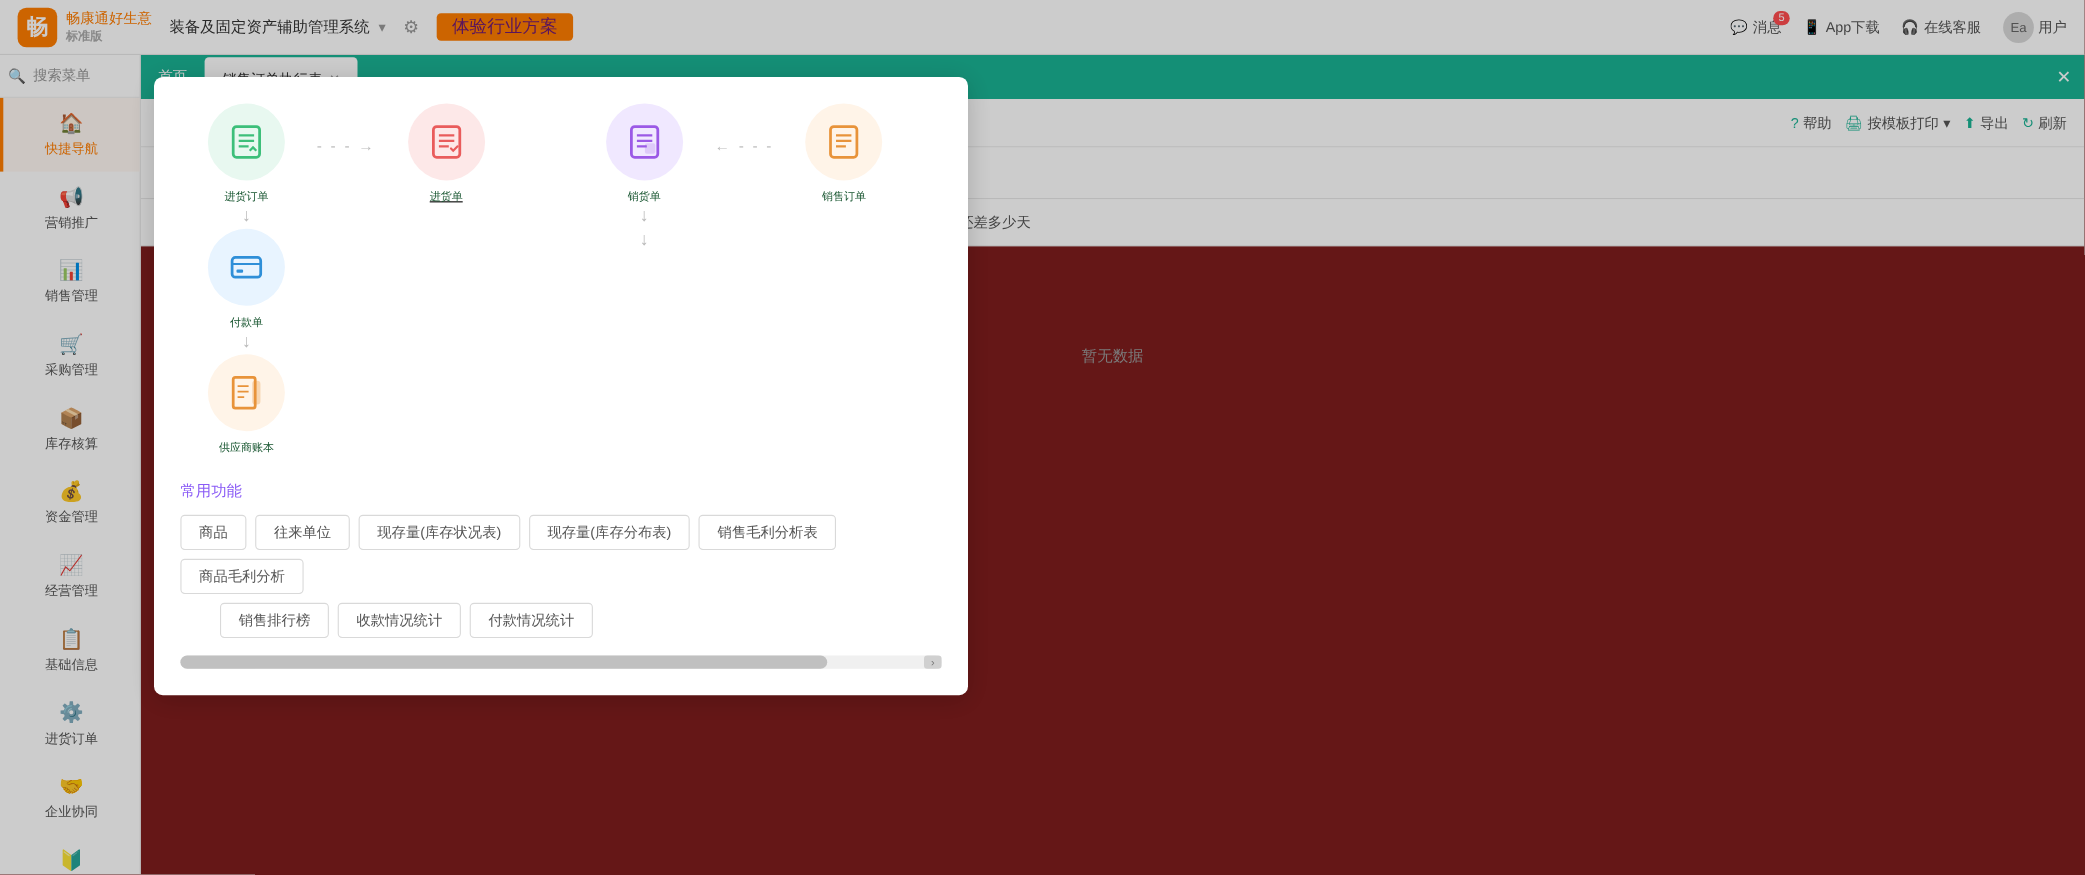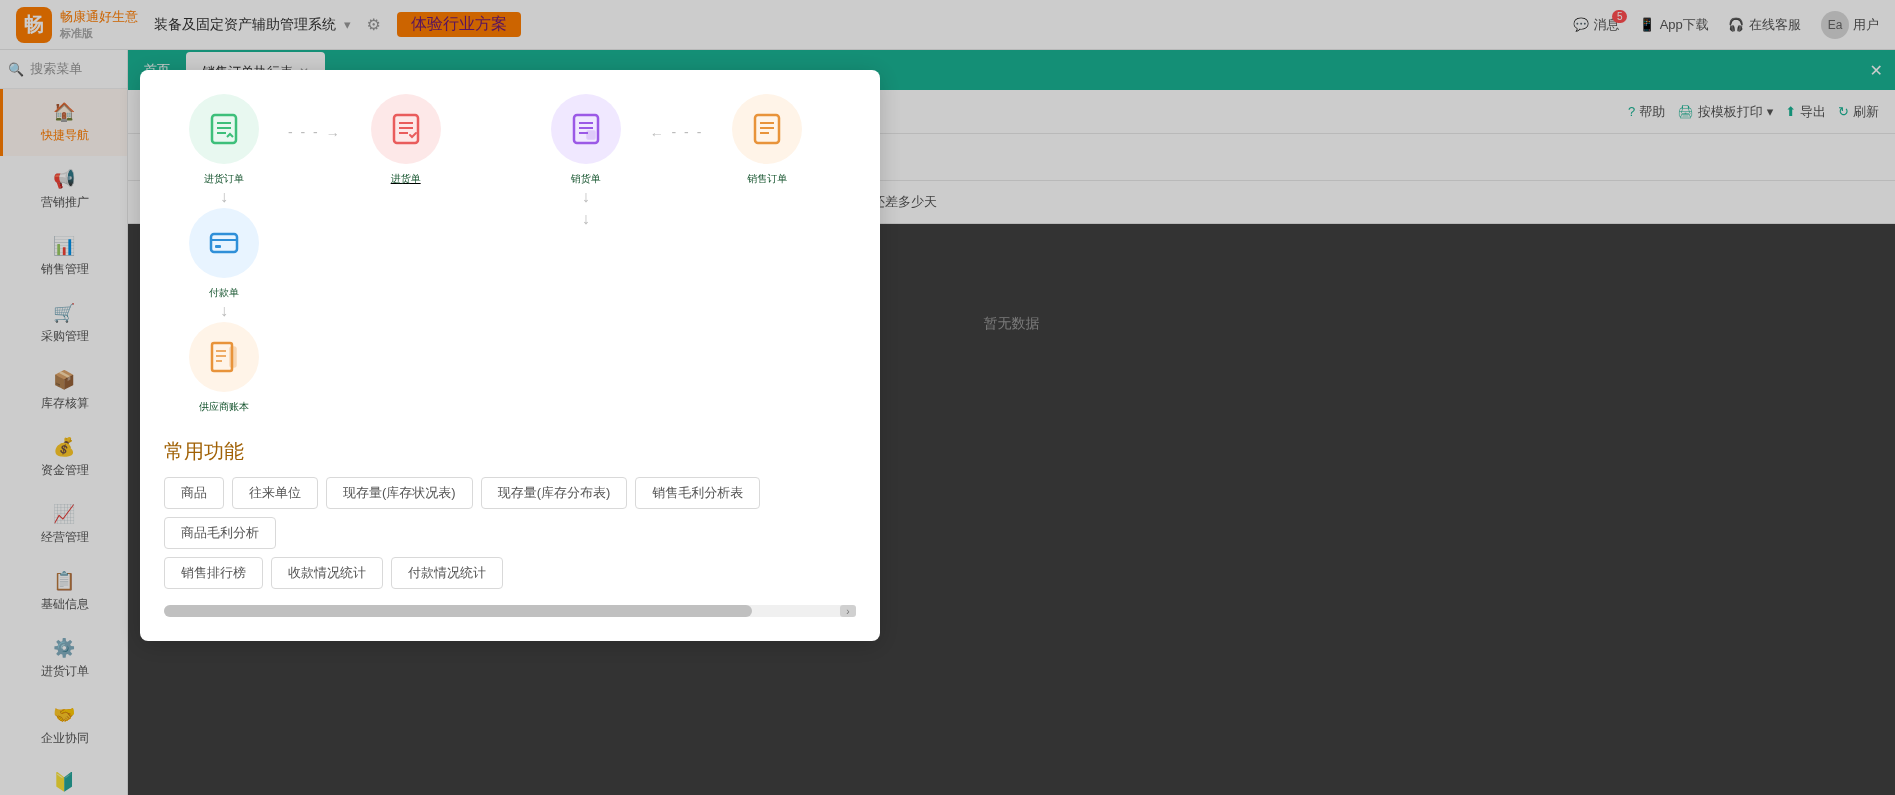--- a/index.html
+++ b/index.html
@@ -43,40 +43,40 @@
     
     .content-toolbar { height: 44px; background: #fff; display: flex; align-items: center; padding: 0 16px; gap: 12px; border-bottom: 1px solid #e8e8e8; flex-shrink: 0; }
     .toolbar-btn { display: flex; align-items: center; gap: 4px; color: #555; font-size: 13px; cursor: pointer; }
     .date-input { border: 1px solid #d9d9d9; border-radius: 4px; padding: 4px 8px; font-size: 13px; color: #bbb; width: 120px; }
     .status-select { border: 1px solid #d9d9d9; border-radius: 4px; padding: 4px 8px; font-size: 13px; color: #555; width: 160px; }
     .query-btn { background: #ff7d00; color: white; border: none; border-radius: 4px; padding: 5px 16px; cursor: pointer; font-size: 13px; }
     .setting-btn { background: #fff; color: #555; border: 1px solid #d9d9d9; border-radius: 4px; padding: 5px 12px; cursor: pointer; font-size: 13px; }
     .more-conditions { color: #1ab394; font-size: 13px; cursor: pointer; padding: 4px 8px; }
 
     
-    .table-area { flex: 1; overflow: auto; background: #404040; }
+    .table-area { flex: 1; overflow: auto; background: #7f1d1d; }
     .th-cell { padding: 12px 8px; font-size: 13px; color: #555; white-space: nowrap; flex-shrink: 0; }
     .empty-data { display: flex; align-items: center; justify-content: center; height: 200px; color: #999; font-size: 14px; }
 
     
     .popup-overlay { position: fixed; top: 0; left: 0; right: 0; bottom: 0; background: rgba(0,0,0,0.2); z-index: 100; display: flex; align-items: flex-start; justify-content: flex-start; }
     .popup-box { background: #fff; border-radius: 8px; box-shadow: 0 4px 24px rgba(0,0,0,0.18); width: 740px; margin-top: 70px; margin-left: 140px; padding: 24px; position: relative; }
     .flow-node { display: flex; flex-direction: column; align-items: center; gap: 8px; width: 120px; }
     .flow-circle { width: 70px; height: 70px; border-radius: 50%; display: flex; align-items: center; justify-content: center; font-size: 28px; }
     .flow-circle.green { background: #e8f8f0; color: #3dbf7a; }
     .flow-circle.pink { background: #fde8e8; color: #e95c5c; }
     .flow-circle.purple { background: #f0e8ff; color: #9b59e6; }
     .flow-circle.orange { background: #fff4e8; color: #e8933a; }
     .flow-circle.blue { background: #e8f4ff; color: #2f8fd8; }
     .flow-circle.red { background: #ffe8e8; color: #e8534a; }
     .flow-circle.teal { background: #e8f8fa; color: #2bbcd4; }
     .flow-label { font-size: 10px; color: #14532d; text-align: left; }
 
     
-    .common-section-title { font-size: 20px; color: #a16207; margin-bottom: 12px; font-weight: 500; }
+    .common-section-title { font-size: 14px; color: #8b5cf6; margin-bottom: 12px; font-weight: 500; }
     .func-buttons { display: flex; flex-wrap: wrap; gap: 8px; }
     .func-btn { border: 1px solid #d9d9d9; border-radius: 4px; padding: 6px 16px; background: #fff; font-size: 13px; color: #555; cursor: pointer; }
 
     
     .popup-scrollbar { height: 12px; background: #f0f0f0; border-radius: 6px; margin-top: 16px; position: relative; }
     .popup-scrollbar-thumb { height: 12px; background: #c0c0c0; border-radius: 6px; width: 85%; position: absolute; left: 0; }
     .popup-scrollbar-btn { position: absolute; right: 0; top: 0; height: 12px; width: 16px; background: #d0d0d0; border-radius: 3px; cursor: pointer; display: flex; align-items: center; justify-content: center; font-size: 10px; color: #777; }
 
     
     .col-checkbox { width: 40px; }
@@ -364,21 +364,21 @@
     <div>
       <div class="common-section-title">常用功能</div>
       <div class="func-buttons">
         <button class="func-btn">商品</button>
         <button class="func-btn">往来单位</button>
         <button class="func-btn">现存量(库存状况表)</button>
         <button class="func-btn">现存量(库存分布表)</button>
         <button class="func-btn">销售毛利分析表</button>
         <button class="func-btn">商品毛利分析</button>
       </div>
-      <div class="func-buttons" style="margin-top:8px;">
+      <div class="func-buttons" style="margin-top:8px;margin-left:36px;">
         <button class="func-btn">销售排行榜</button>
         <button class="func-btn">收款情况统计</button>
         <button class="func-btn">付款情况统计</button>
       </div>
     </div>
 
     <div class="popup-scrollbar">
       <div class="popup-scrollbar-thumb"></div>
       <div class="popup-scrollbar-btn">›</div>
     </div>

